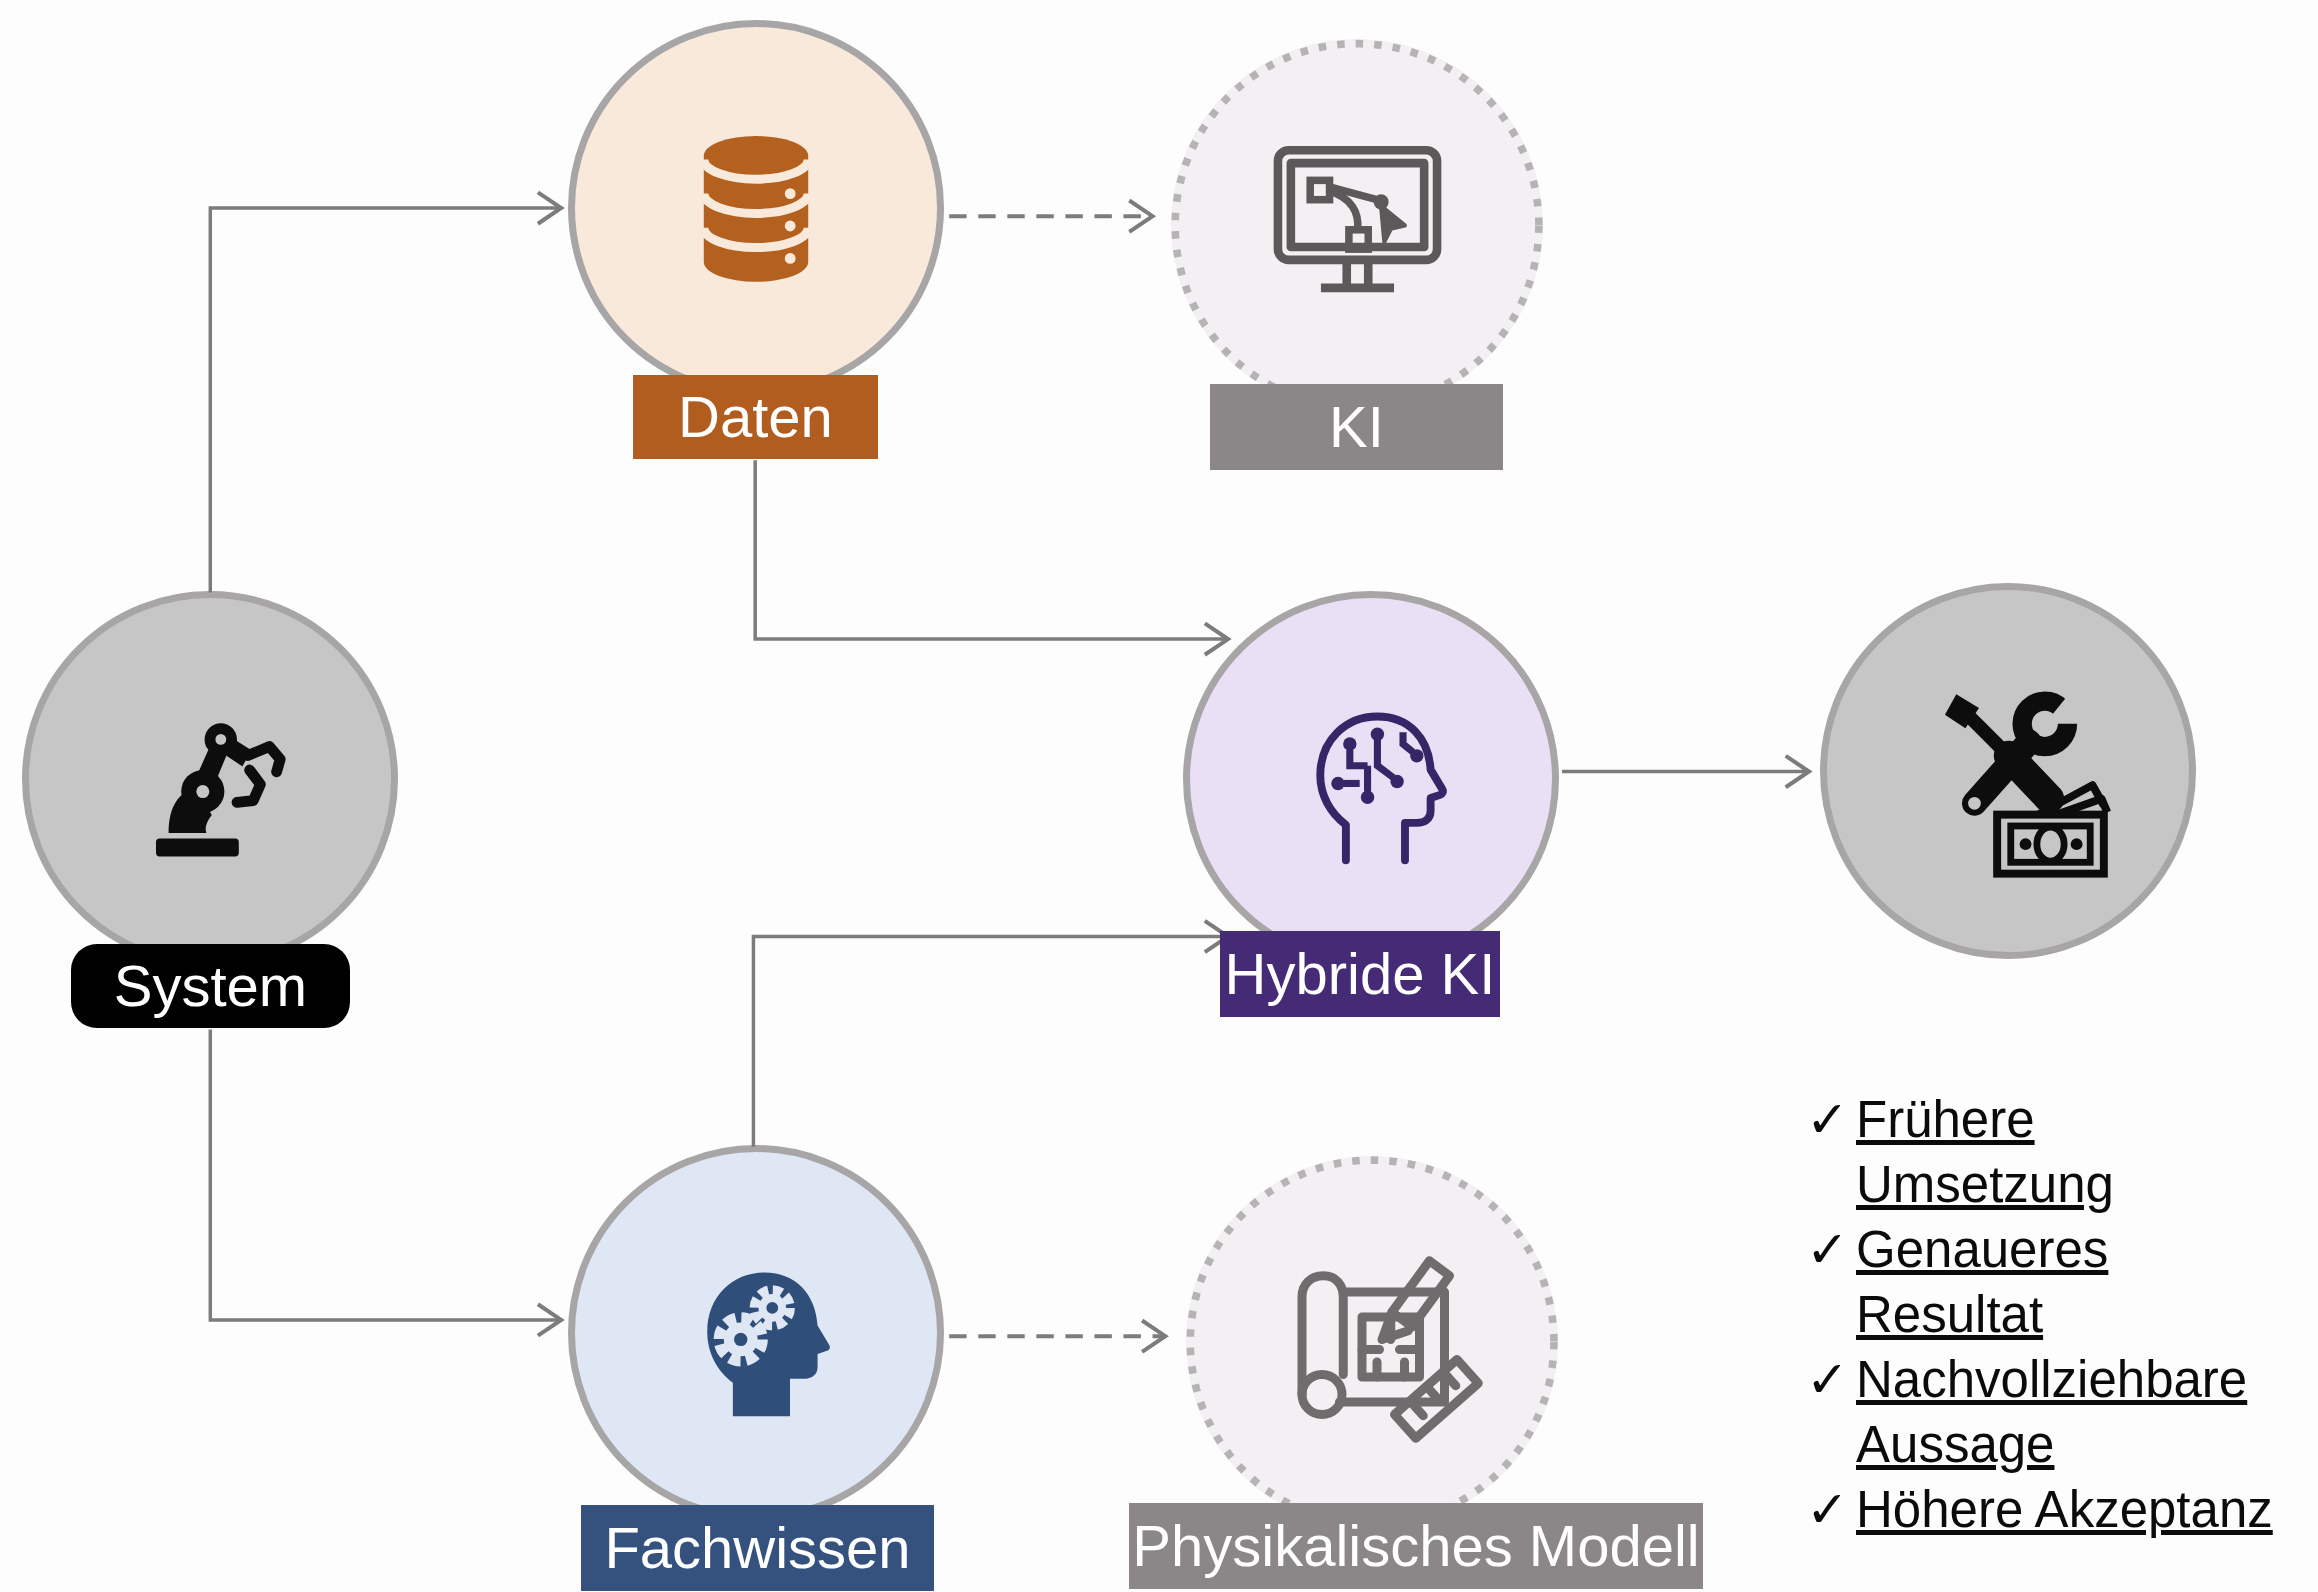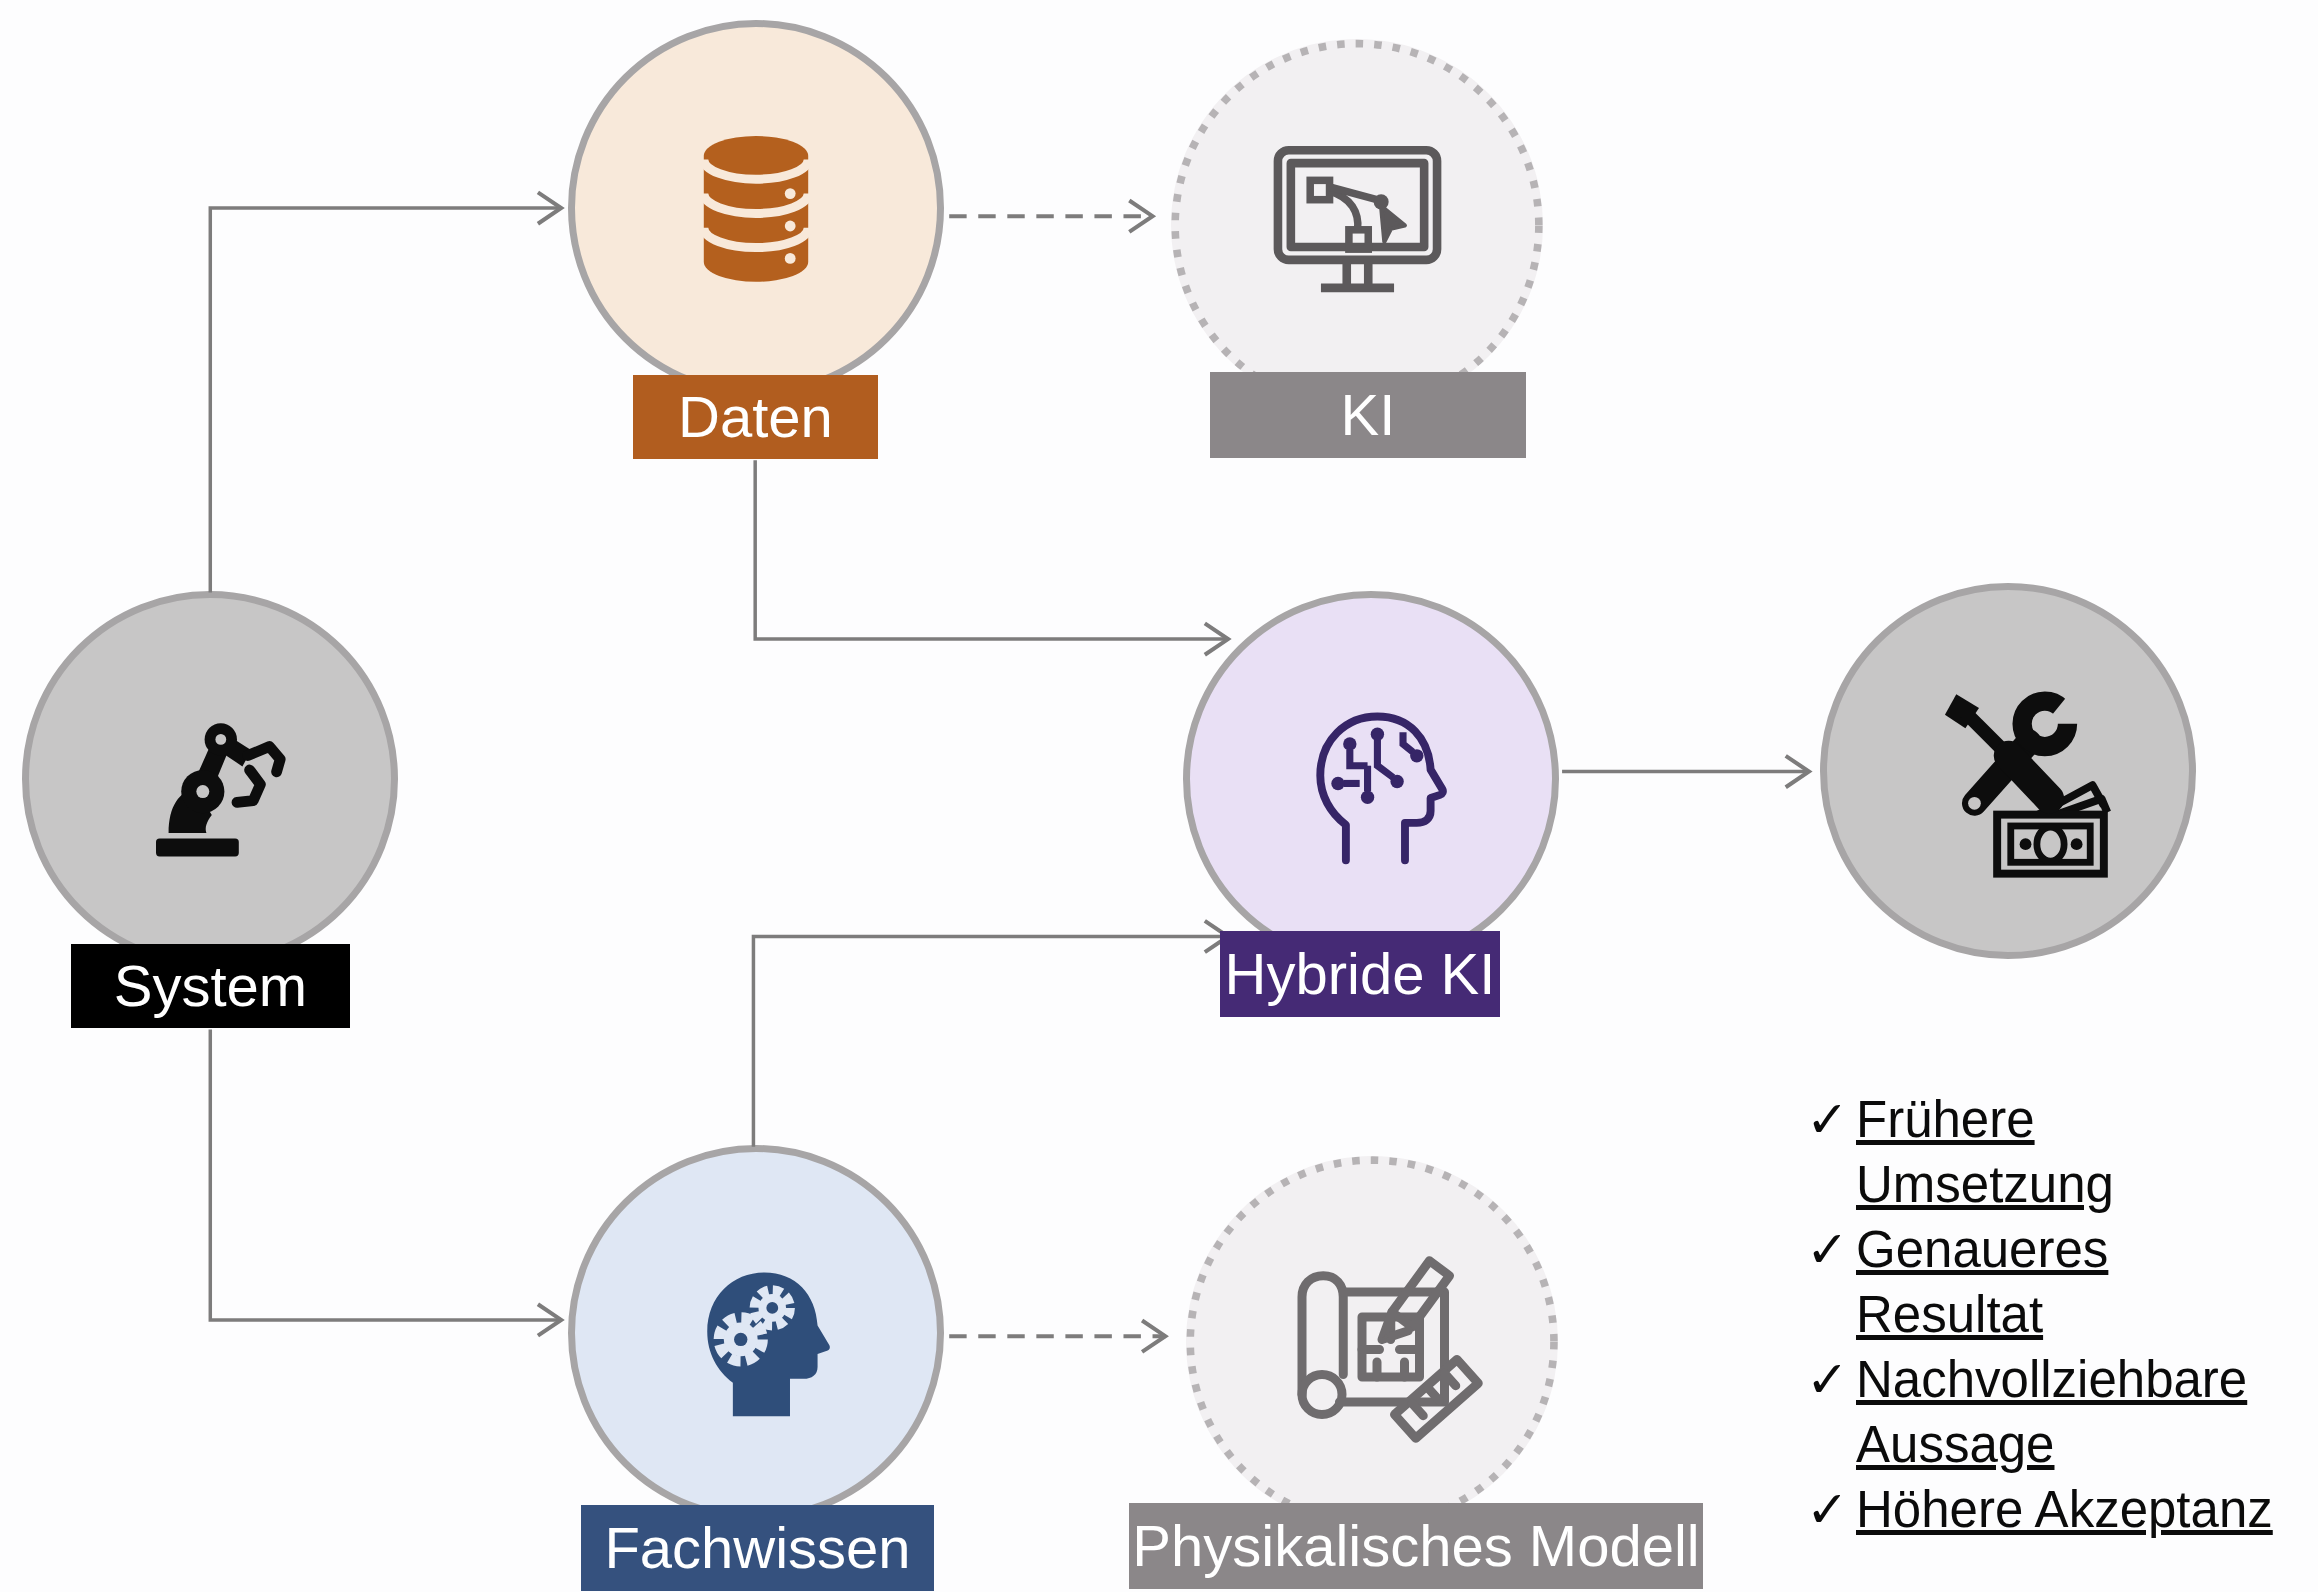--- a/index.html
+++ b/index.html
@@ -17,23 +17,23 @@
   .node-fachwissen{background:#dfe7f4;}
   .badge{
     position:absolute;display:flex;align-items:center;justify-content:center;
     color:#ffffff;font-size:58px;line-height:1;z-index:30;white-space:nowrap;
   }
   .badge-system,.badge-entscheidung{background:#000000;}
   .badge-daten{background:#b15d1f;}
   .badge-ki,.badge-phys{background:#8b8789;}
   .badge-hybride{background:#452a75;}
   .badge-fachwissen{background:#35517e;}
-  .badge-system{left:71px;top:944px;width:279px;height:84px;}
+  .badge-system{left:71px;top:944px;width:279px;height:84px;border-radius:26px;}
   .badge-daten{left:633px;top:375px;width:245px;height:84px;}
-  .badge-ki{left:1210px;top:372px;width:316px;height:86px;}
+  .badge-ki{left:1210px;top:384px;width:293px;height:86px;}
   .badge-hybride{left:1220px;top:931px;width:280px;height:86px;}
   .badge-entscheidung{left:1817px;top:944px;width:383px;height:84px;}
   .badge-fachwissen{left:581px;top:1505px;width:353px;height:86px;}
   .badge-phys{left:1085px;top:1503px;width:574px;height:86px;margin-left:44px;}
   .node-system{left:21.5px;top:591px;}
   .node-daten{left:568px;top:20.3px;}
   .node-ki{left:1171px;top:39px;}
   .node-hybride{left:1183px;top:591px;}
   .node-entscheidung{left:1820px;top:583px;}
   .node-fachwissen{left:568px;top:1145px;}

